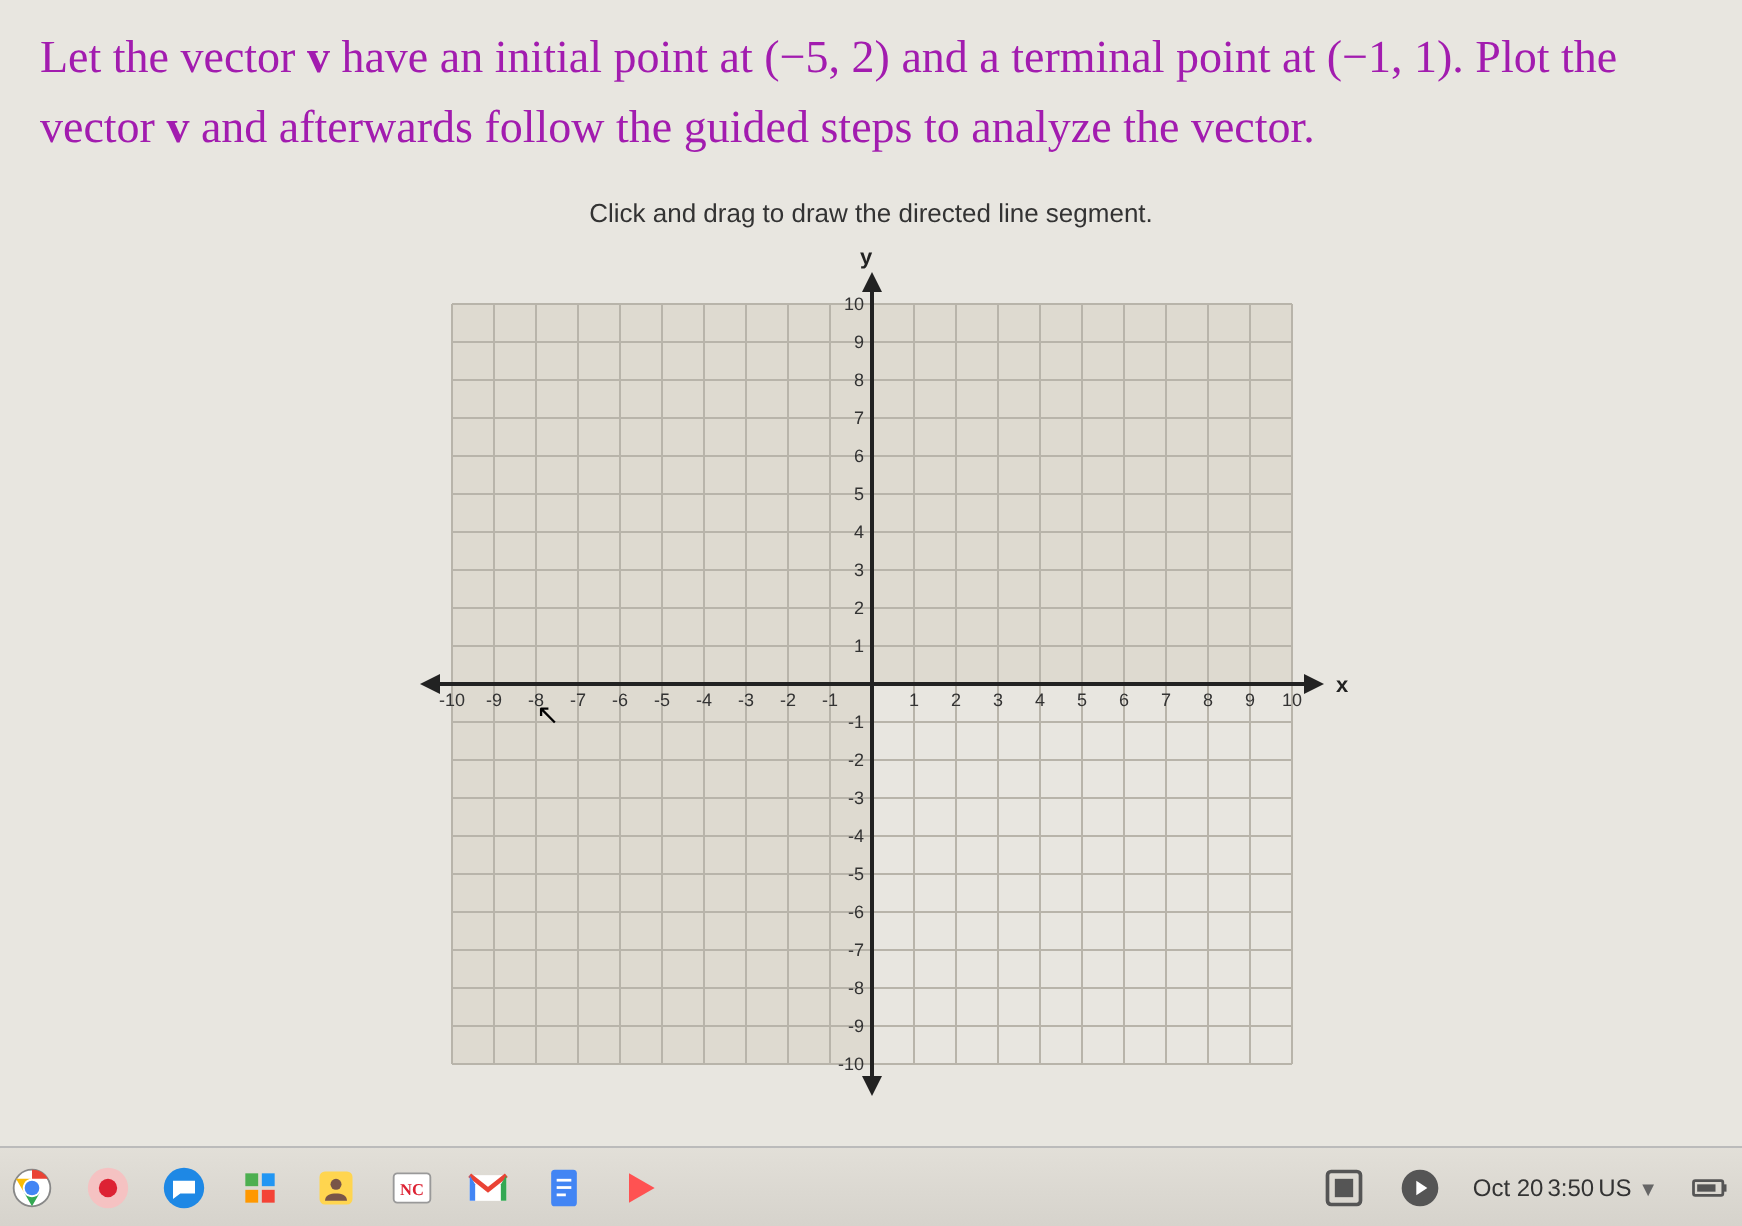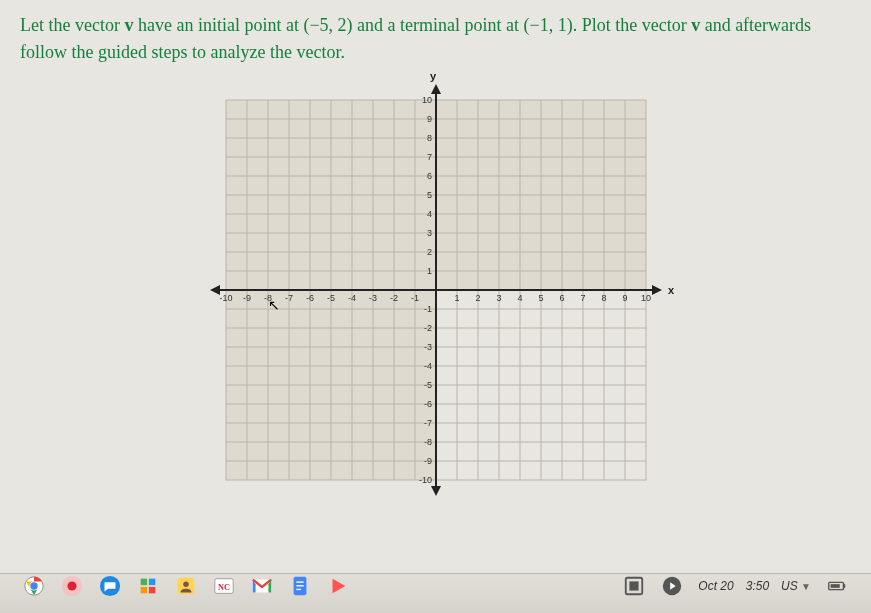--- a/index.html
+++ b/index.html
@@ -8,23 +8,23 @@
     height: 613px;
     background: #e8e6e0;
     font-family: Georgia, 'Times New Roman', serif;
     position: relative;
     overflow: hidden;
   }
   .content {
     padding: 12px 20px 0 20px;
   }
   .question {
-    font-size: 18px;
+    font-size: 23px;
     line-height: 1.5;
-    color: #15803d;
+    color: #a21caf;
   }
   .question b { font-weight: bold; }
   .instruction {
     text-align: center;
     font-size: 13px;
     color: #333;
     margin-top: 18px;
     margin-bottom: 8px;
     font-family: Arial, sans-serif;
   }
@@ -41,42 +41,43 @@
   .axis-label { font: bold 11px Arial, sans-serif; fill: #222; }
   .cursor { font-family: Arial; fill: #000; font-size: 14px; }
 
   .taskbar {
     position: absolute;
     left: 0; right: 0; bottom: 0;
     height: 40px;
     background: linear-gradient(#e2dfd8,#d6d3cc);
     border-top: 1px solid #bbb;
     display: flex;
-    align-items: flex-start;
-    padding: 0 22px;
+    align-items: center;
+    padding: 0 4px;
   }
   .tb-left { display: flex; gap: 14px; align-items: center; flex: 1; }
   .tb-right { display: flex; gap: 14px; align-items: center; font: 12px Arial, sans-serif; color: #333; }
   .tb-icon {
     width: 24px; height: 24px;
     display: flex; align-items: center; justify-content: center;
     border-radius: 4px;
   }
   .tb-icon svg { width: 22px; height: 22px; }
-  .clock { display: flex; gap: 12px; align-items: center; font-style: italic; }
+  .clock { display: flex; gap: 2px; align-items: center; }
   .down-caret { font-size: 10px; color: #666; }
 </style>
 </head>
 <body>
 
 <div class="content">
   <p class="question">
     <span>Let the vector </span><b>v</b><span> have an initial point at </span><span>(−5, 2)</span><span> and a terminal point at </span><span>(−1, 1)</span><span>. Plot the vector </span><b>v</b><span> and afterwards follow the guided steps to analyze the vector.</span>
   </p>
 
+  <p class="instruction">Click and drag to draw the directed line segment.</p>
 
   <div class="graph-wrap">
     <svg class="graph" width="480" height="440" viewBox="0 0 480 440" id="graph-svg">
 
     <rect x="30" y="30" width="210" height="380" class="grid-bg"></rect>
         <rect x="240" y="30" width="210" height="190" class="grid-bg"></rect>
         <line x1="30" y1="410" x2="30" y2="30" class="grid-line"></line>
         <line x1="51" y1="410" x2="51" y2="30" class="grid-line"></line>
         <line x1="72" y1="410" x2="72" y2="30" class="grid-line"></line>
         <line x1="93" y1="410" x2="93" y2="30" class="grid-line"></line>

